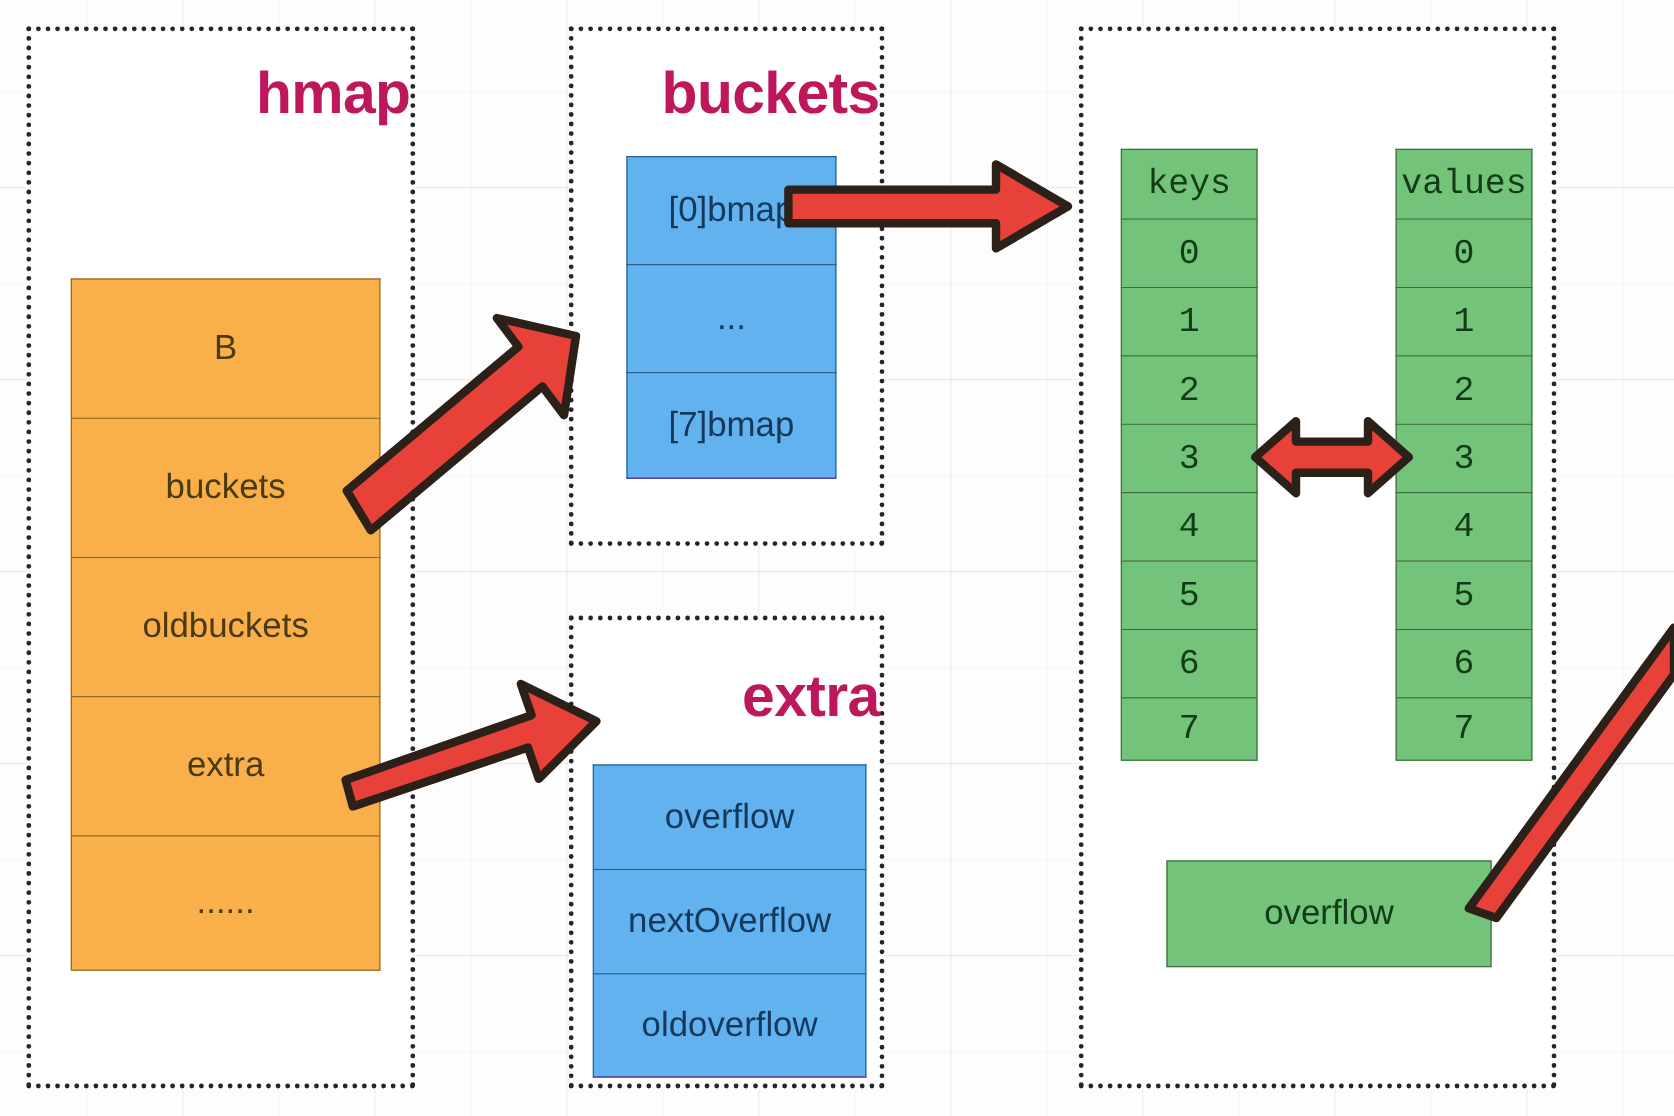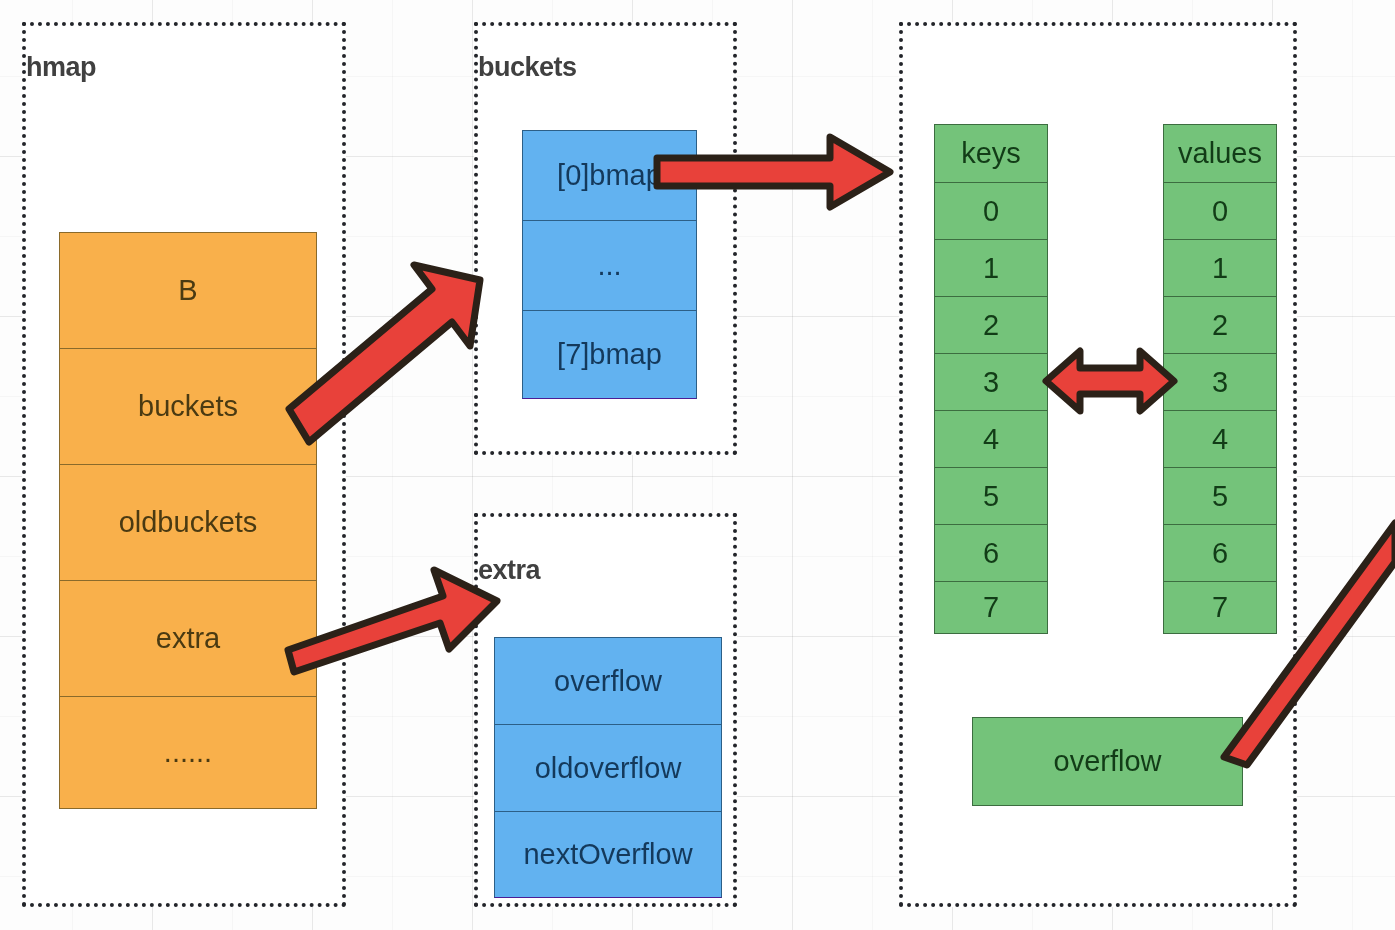--- a/index.html
+++ b/index.html
@@ -26,24 +26,24 @@
   
   .panel{
     position:absolute;
     border:4px dotted #23252a;
     background:#ffffff;
     box-sizing:border-box;
   }
   .panel-title{
     position:absolute;
     left:0;right:0;
-    text-align:left;
+    text-align:right;
     font-weight:bold;
-    color:#404040;
-    font-size:27px;
+    color:#be185d;
+    font-size:49px;
     letter-spacing:-0.5px;
     line-height:1;
     white-space:nowrap;
   }
 
   
   .stack{position:absolute;box-sizing:border-box;}
   .cell{
     box-sizing:border-box;
     display:flex;
@@ -70,20 +70,21 @@
     font-size:29px;
   }
   .blue .cell:last-child{border-bottom:1px solid #4c1d95;}
 
   .green .cell{
     background:#74c37a;
     border:1px solid #3c6d40;
     border-bottom:none;
     color:#123c17;
     font-size:29px;
+    font-family:Liberation Mono, monospace;
   }
   .green .cell:last-child{border-bottom:1px solid #3c6d40;}
 
   .singlebox{
     position:absolute;
     box-sizing:border-box;
     background:#74c37a;
     border:1px solid #3c6d40;
     display:flex;align-items:center;justify-content:center;
     color:#123c17;font-size:29px;white-space:nowrap;
@@ -117,22 +118,22 @@
       <div class="cell" style="height:90px;">...</div>
       <div class="cell" style="height:89px;">[7]bmap</div>
     </div>
   </div>
 
   <div class="panel" style="left:474px;top:513px;width:263px;height:394px;">
     <div class="panel-title" style="top:40px;">extra</div>
 
     <div class="stack blue" style="left:16px;top:120px;width:228px;height:261px;">
       <div class="cell" style="height:87px;">overflow</div>
+      <div class="cell" style="height:87px;">nextOverflow</div>
       <div class="cell" style="height:87px;">oldoverflow</div>
-      <div class="cell" style="height:87px;">nextOverflow</div>
     </div>
   </div>
 
   <div class="panel" style="left:899px;top:22px;width:398px;height:885px;">
 
     <div class="stack green" style="left:31px;top:98px;width:114px;height:510px;">
       <div class="cell" style="height:58px;">keys</div>
       <div class="cell" style="height:57px;">0</div>
       <div class="cell" style="height:57px;">1</div>
       <div class="cell" style="height:57px;">2</div>

